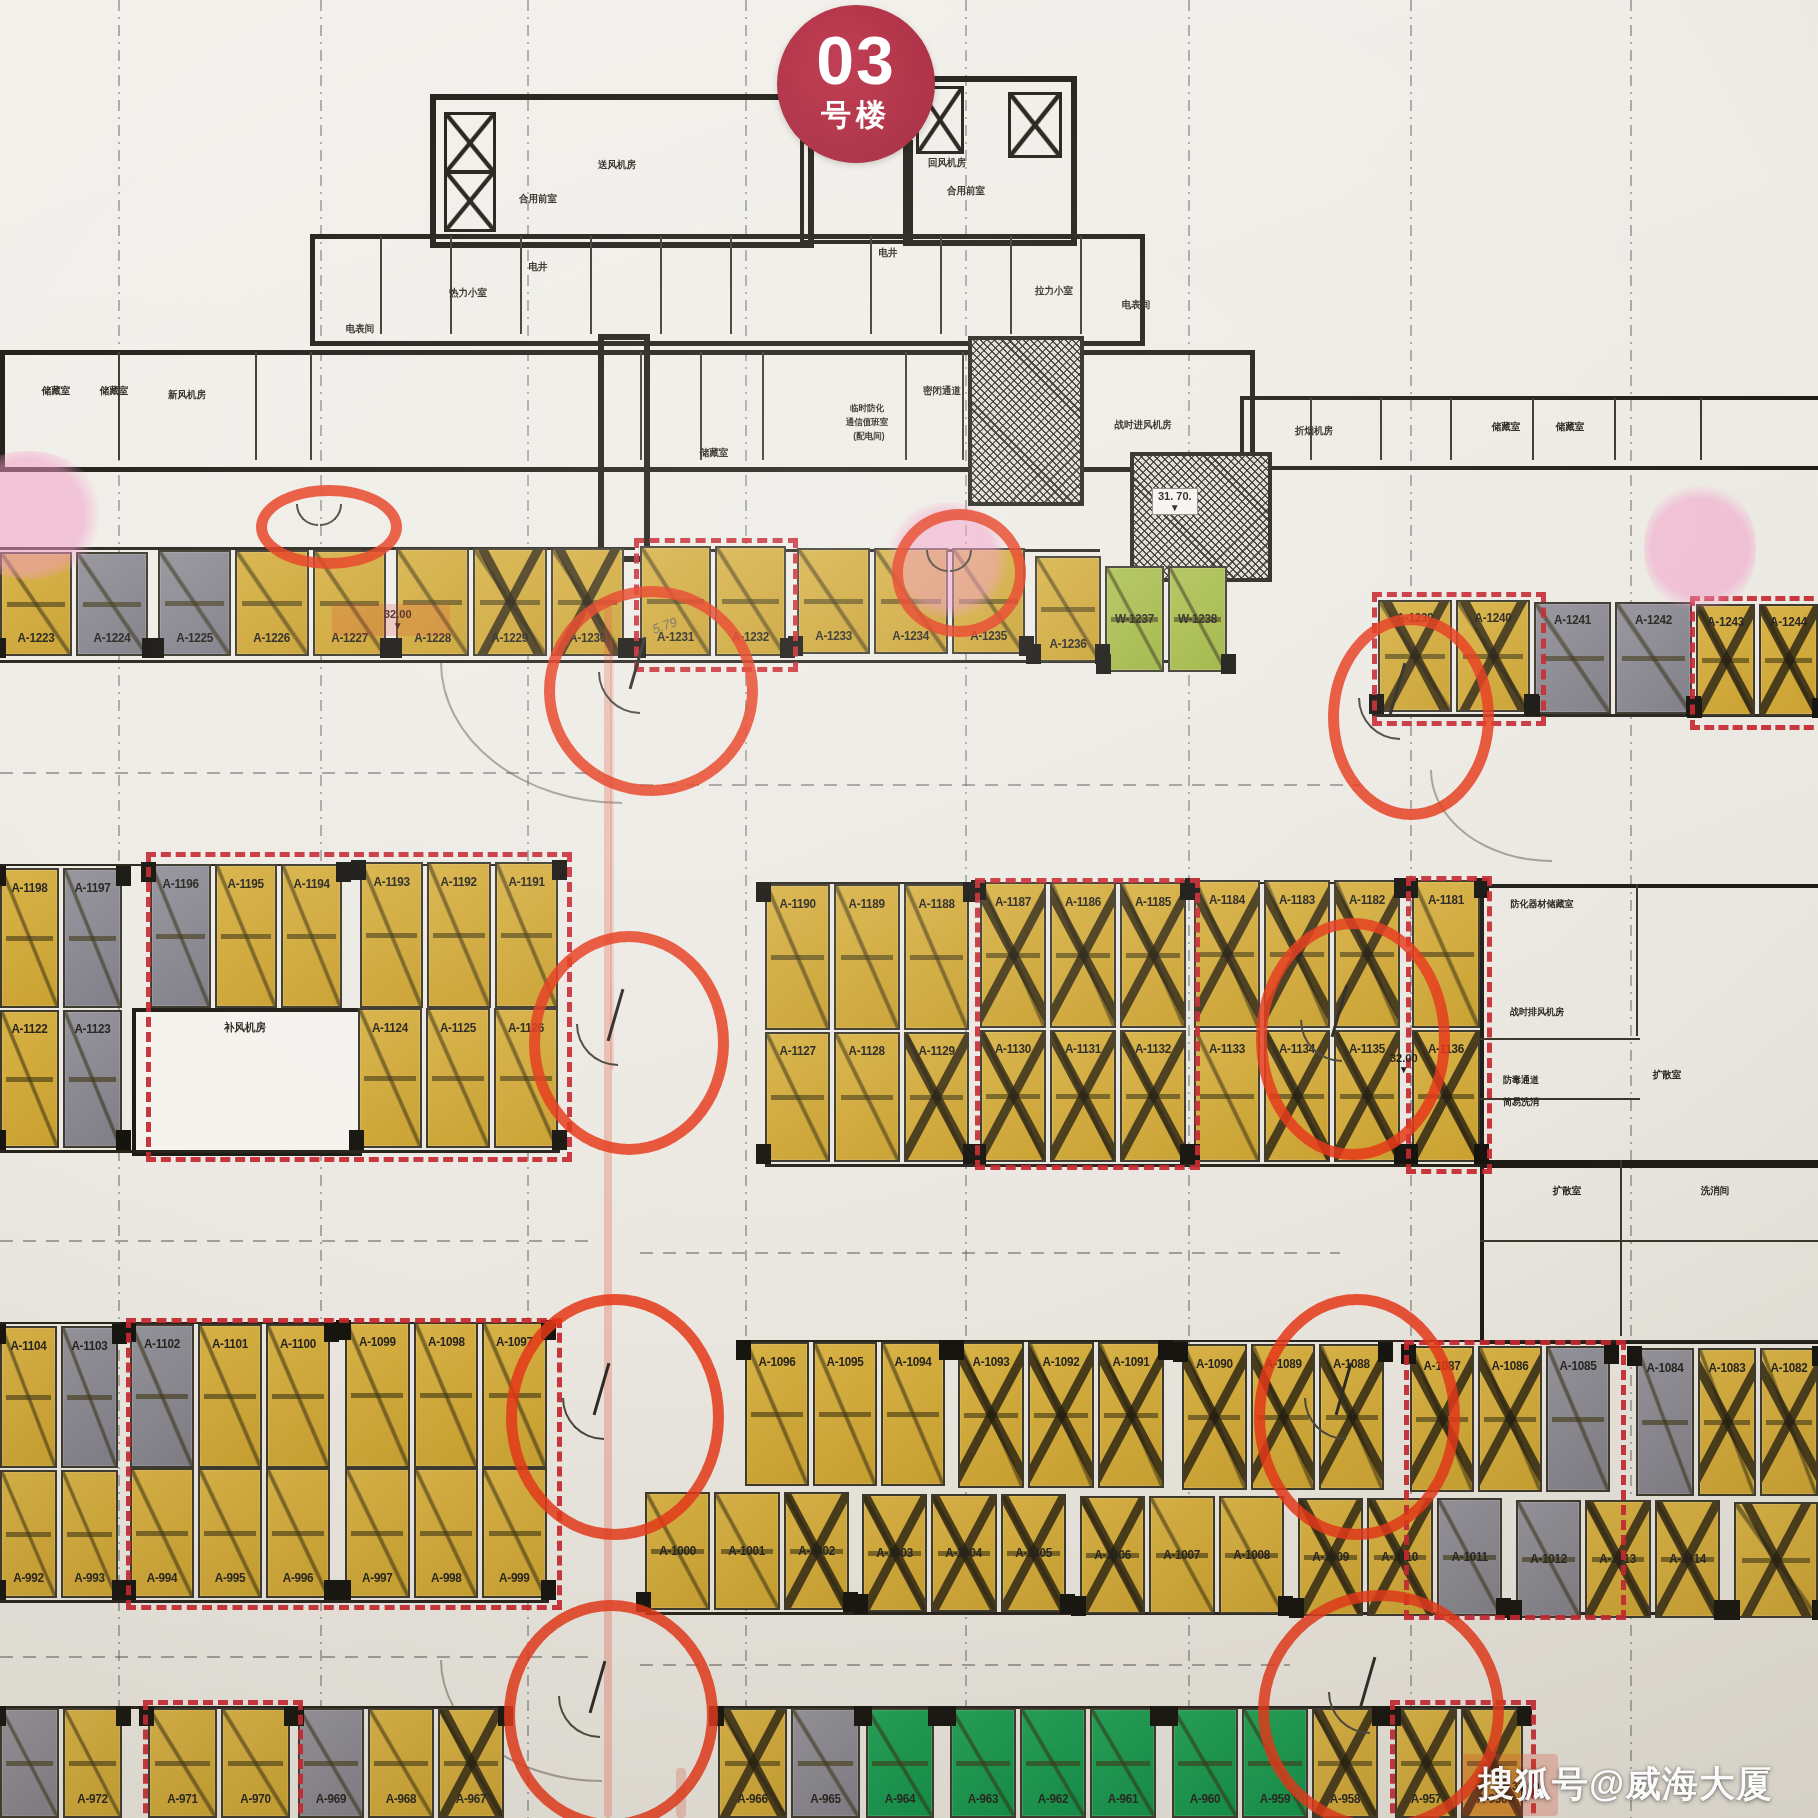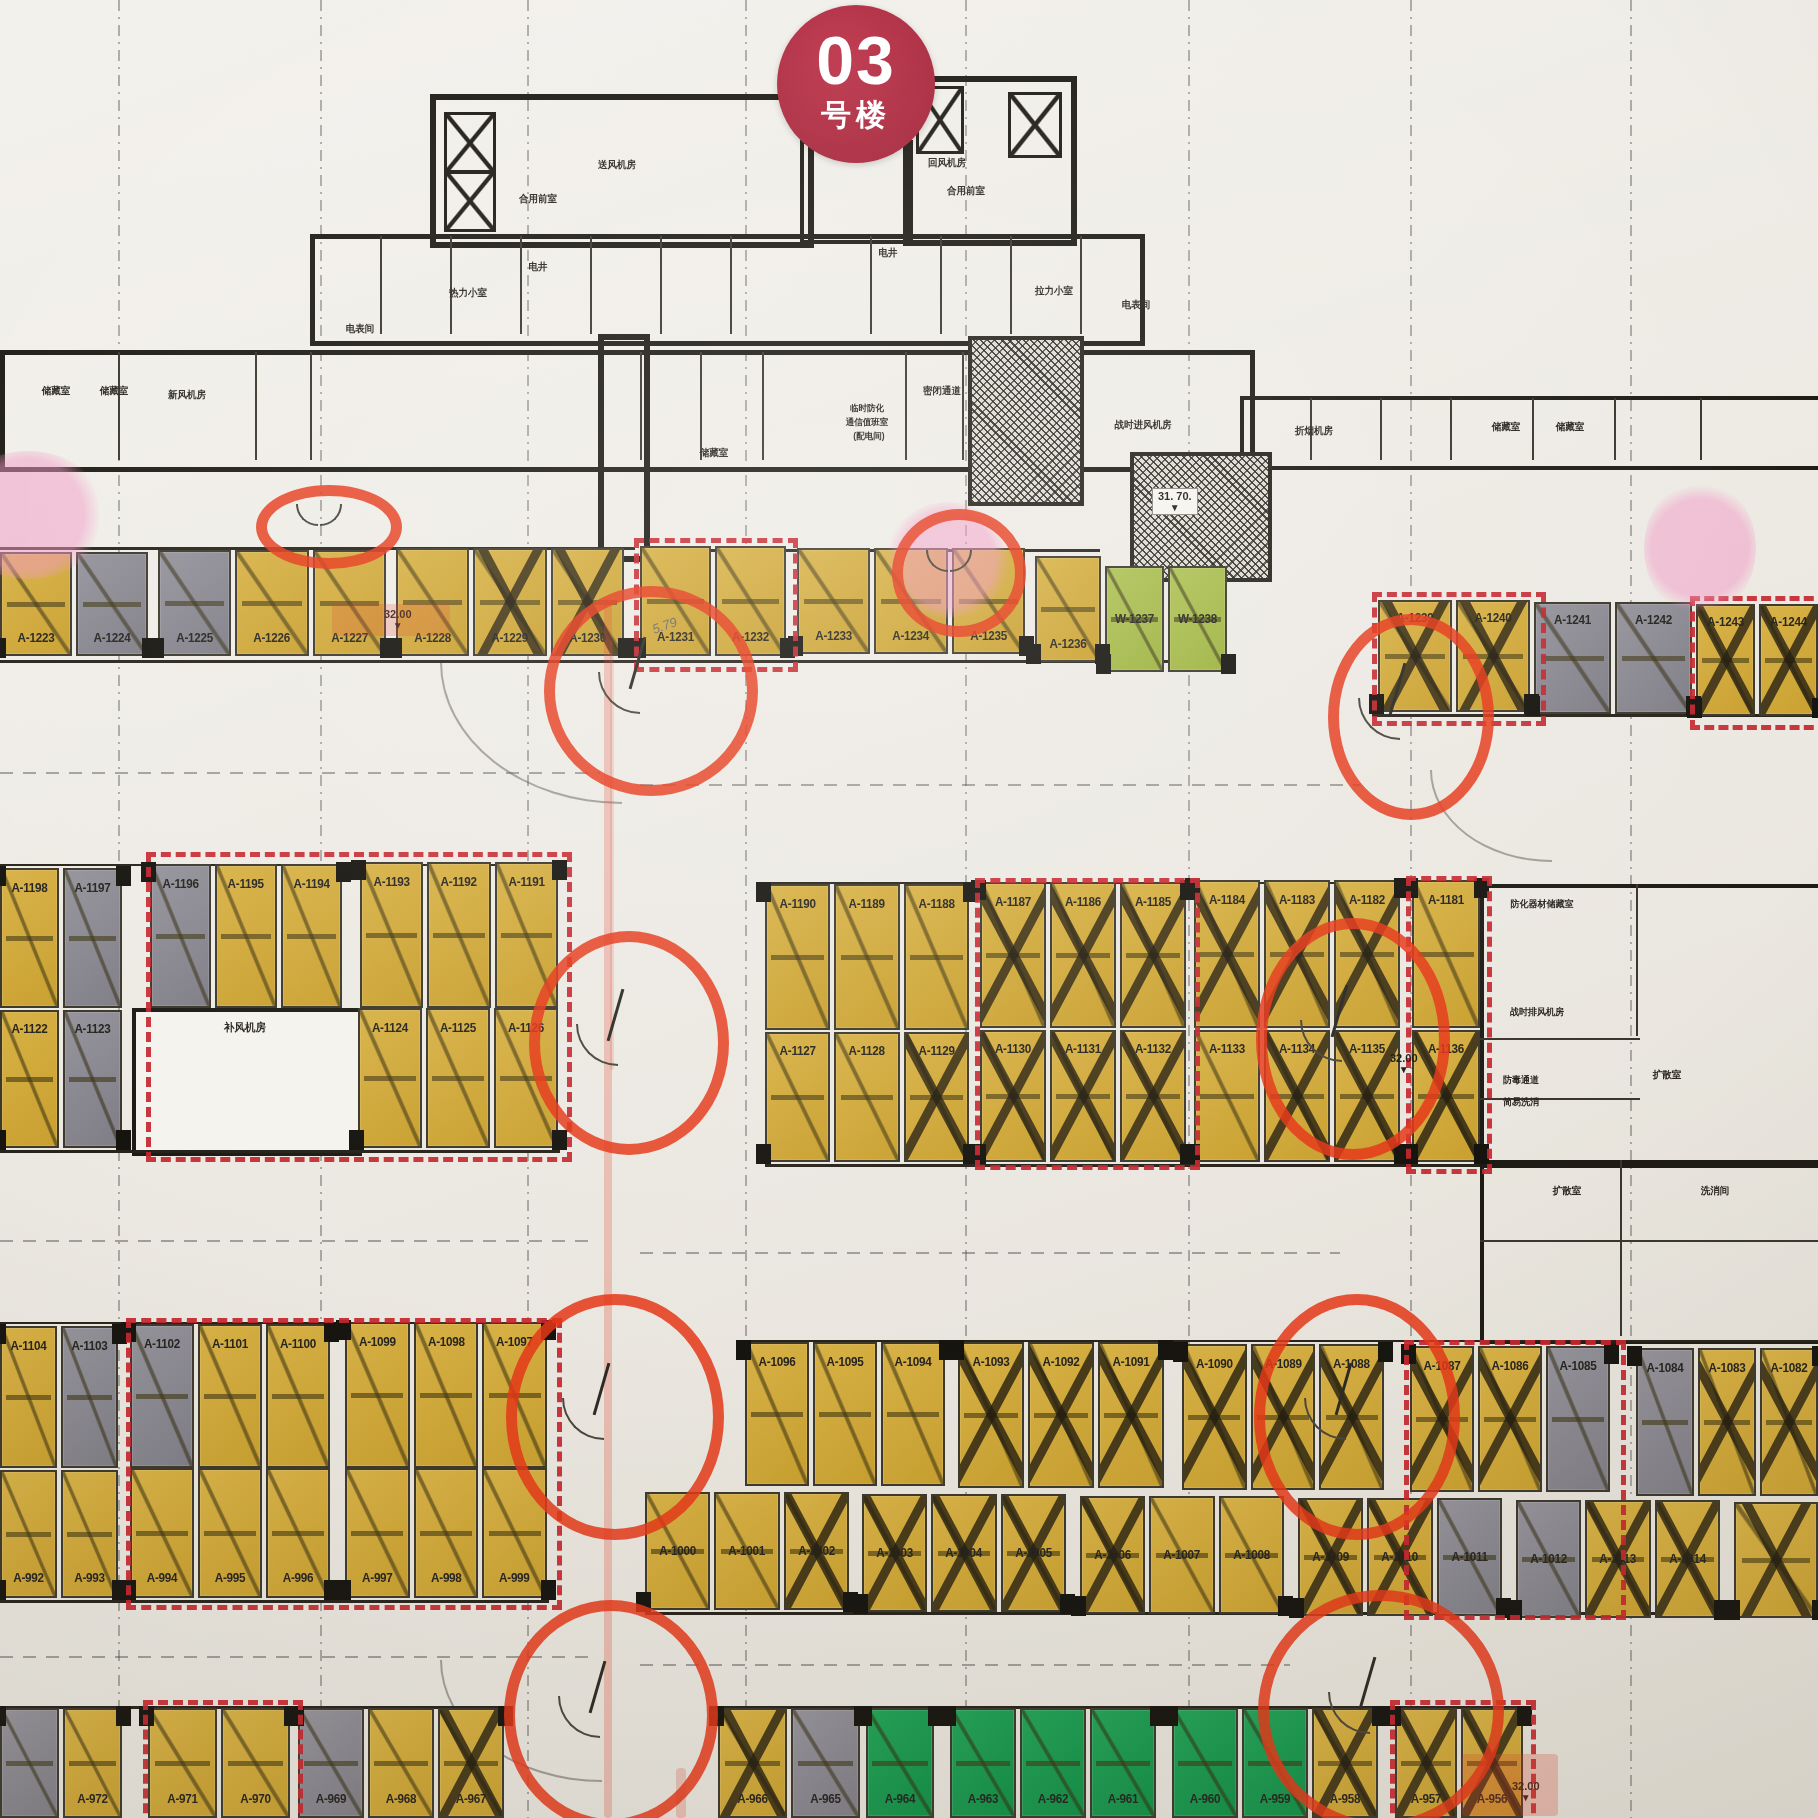--- a/index.html
+++ b/index.html
@@ -55,20 +55,21 @@
       letter-spacing:1px;white-space:nowrap;text-shadow:0 1px 4px rgba(0,0,0,.45),0 0 2px rgba(0,0,0,.3);}
 </style>
 </head>
 <body>
 
 <div id="plan">
   <div class="badge">
     <div class="badge-num">03</div>
     <div class="badge-suffix">号楼</div>
   </div>
+  <div class="watermark">搜狐号@威海大厦</div>
 <div class="gv" style="left: 118px;"></div>
     <div class="gv" style="left: 320px;"></div>
     <div class="gv" style="left: 527px;"></div>
     <div class="gv" style="left: 745px;"></div>
     <div class="gv" style="left: 965px;"></div>
     <div class="gv" style="left: 1188px;"></div>
     <div class="gv" style="left: 1410px;"></div>
     <div class="gv" style="left: 1630px;"></div>
     <div class="dh" style="left: 0px; top: 772px; width: 600px;"></div>
     <div class="dh" style="left: 640px; top: 784px; width: 720px;"></div>

